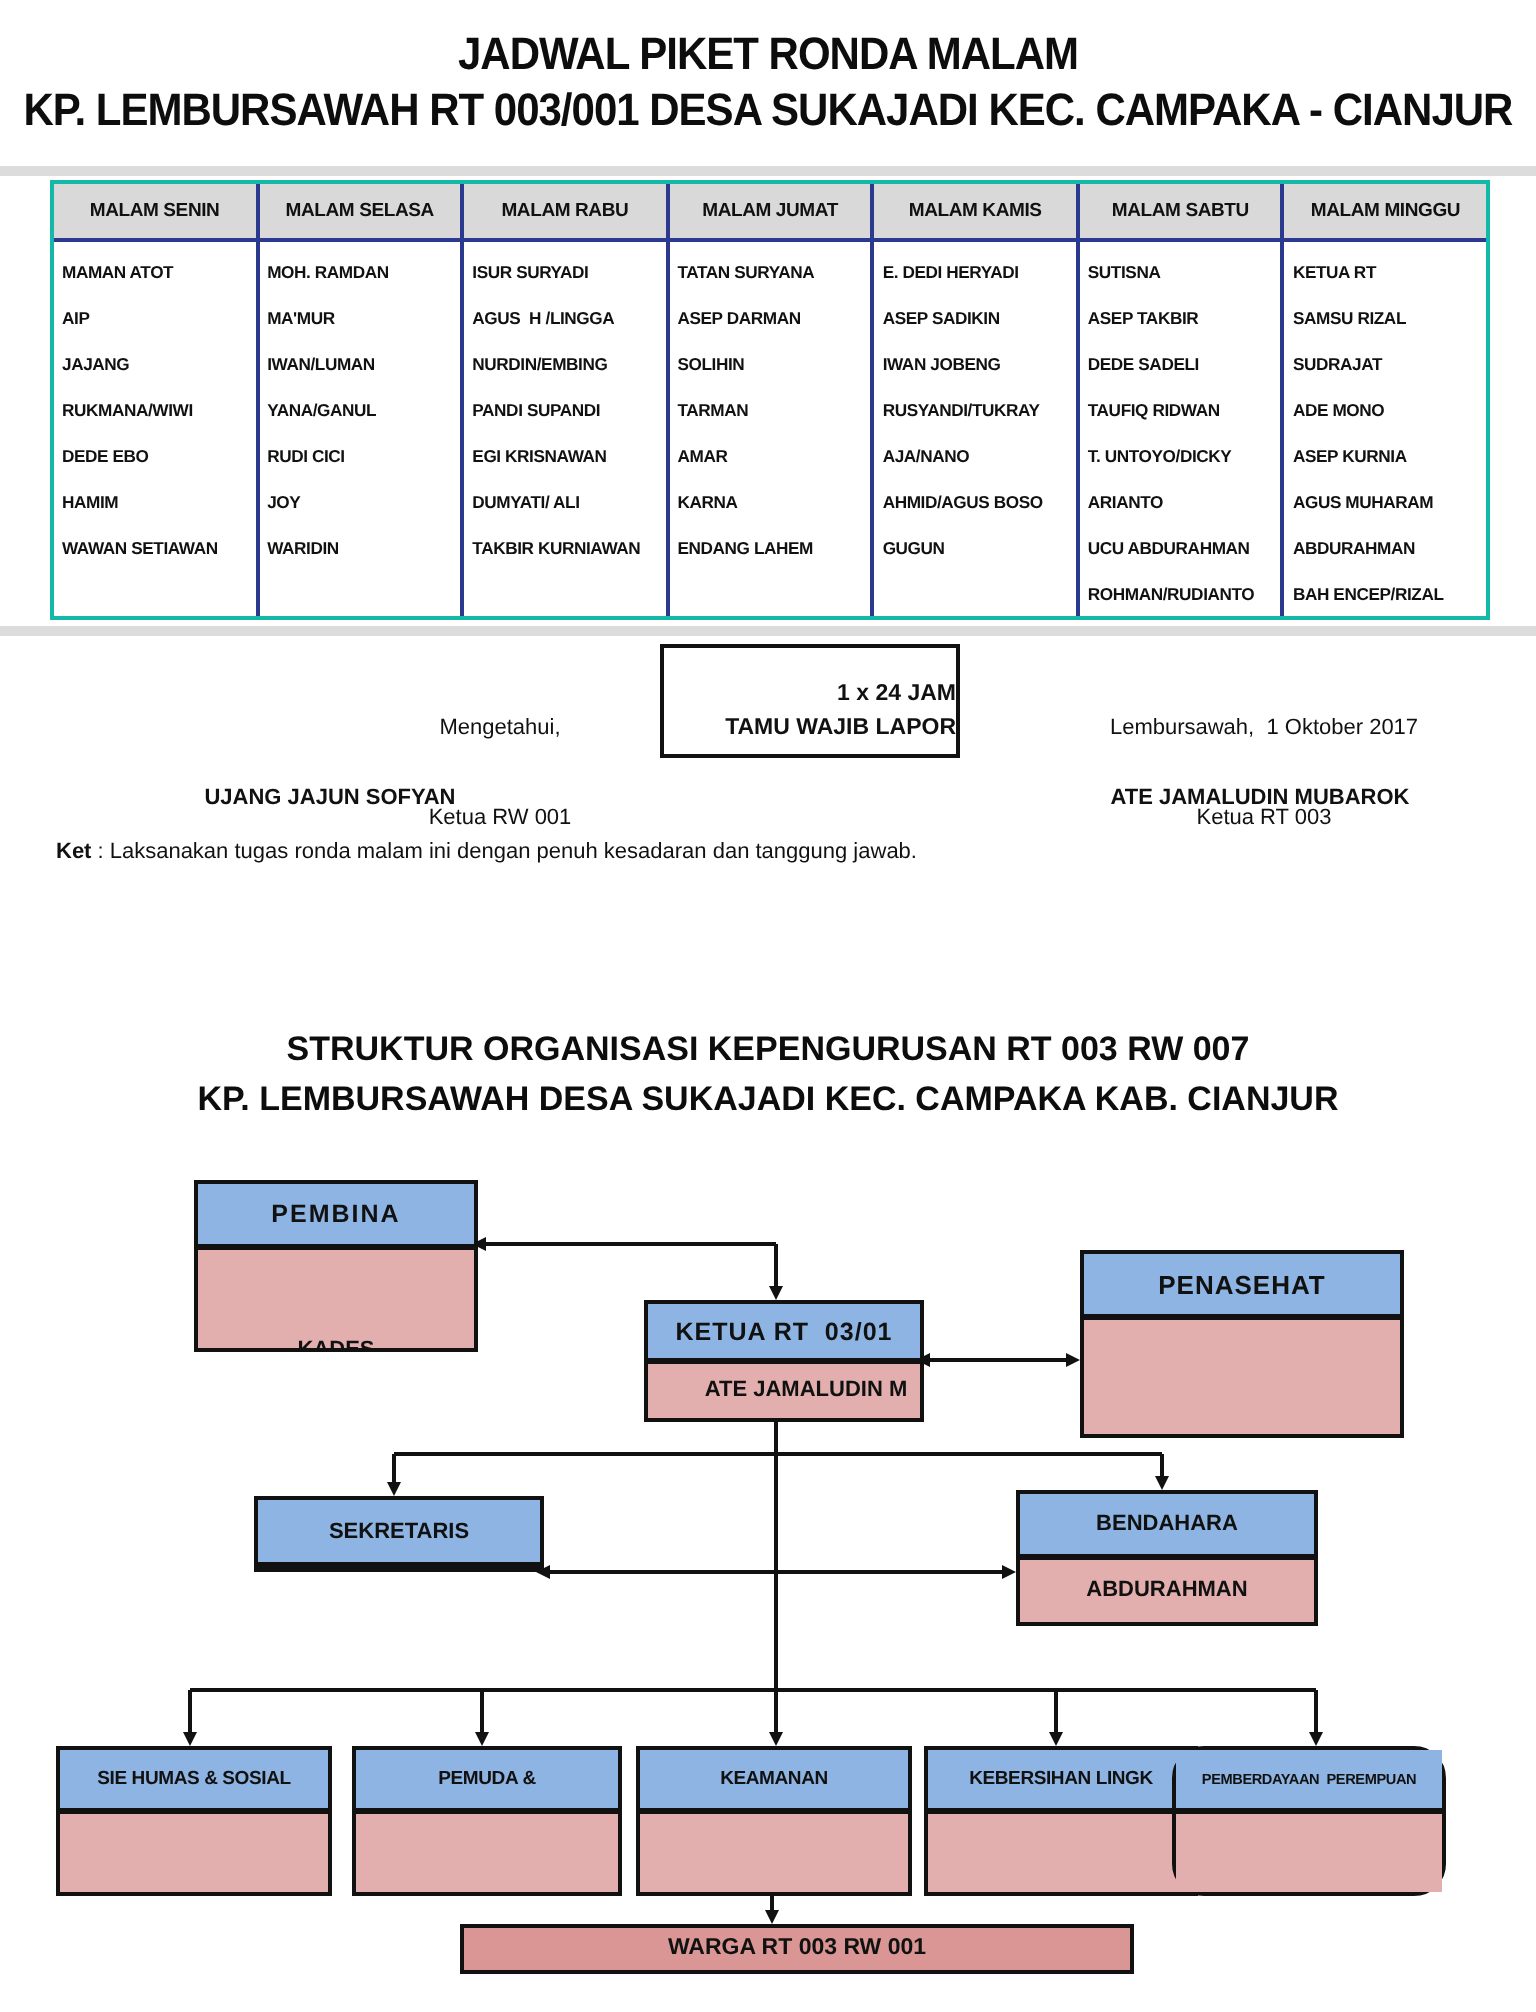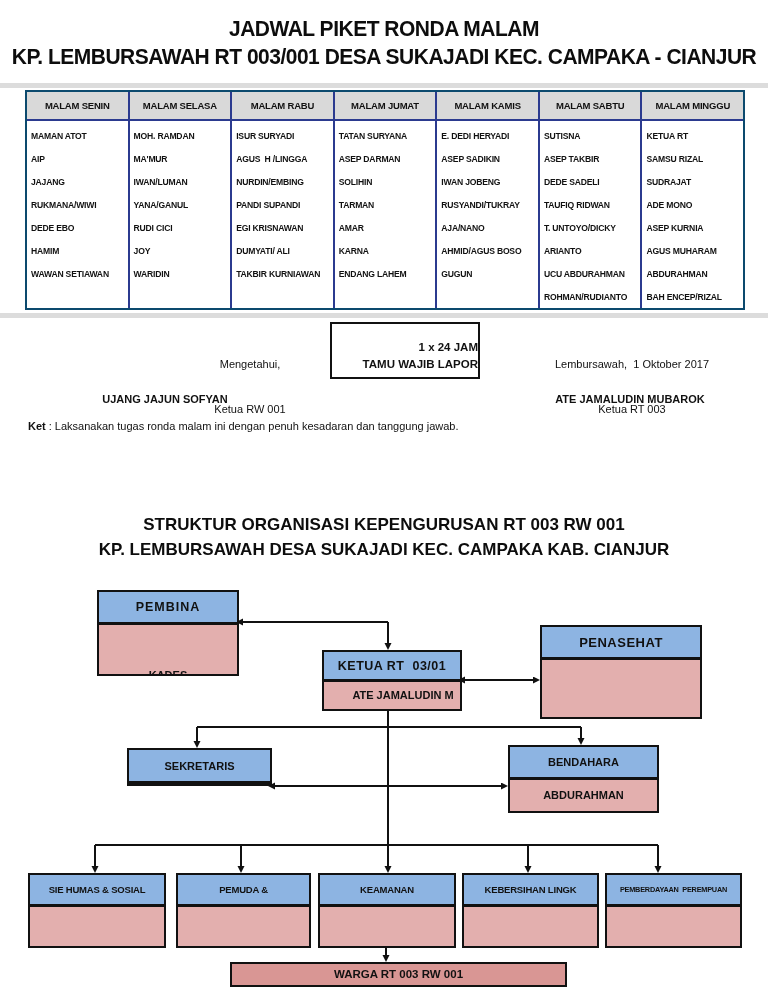--- a/index.html
+++ b/index.html
@@ -9,21 +9,21 @@
   
   .doc-title{position:absolute;top:16px;left:0;width:768px;text-align:center;font-weight:bold;color:#0d0d0d;}
   .doc-title .t1{font-size:21px;letter-spacing:-0.5px;transform:scaleY(1.08);}
   .doc-title .t2{font-size:21px;letter-spacing:-0.5px;margin-top:4px;transform:scaleY(1.08);}
 
   .strip{position:absolute;left:0;width:768px;height:5px;background:#dcdcdc;}
   .strip1{top:83px;} .strip2{top:313px;}
 
   
   .schedule{position:absolute;top:90px;left:25px;width:720px;height:220px;display:flex;
-            border:2px solid #0c4a6e;box-sizing:border-box;background:#fff;}
+            border:2px solid #14b8a6;box-sizing:border-box;background:#fff;}
   .col{flex:1;display:flex;flex-direction:column;border-left:2px solid #2b3a8f;min-width:0;}
   .col:first-of-type{border-left:none;}
   .col-h{height:27px;flex:0 0 27px;background:#d9d9d9;border-bottom:2px solid #2b3a8f;
          display:flex;align-items:center;justify-content:center;
          font-weight:bold;font-size:9.5px;letter-spacing:-0.2px;white-space:pre;}
   .col-b{flex:1;overflow:hidden;padding-top:10px;}
   .nm{height:23px;padding-left:4px;font-size:8.6px;font-weight:bold;letter-spacing:-0.2px;white-space:pre;}
 
   
   .sig{position:absolute;text-align:center;font-size:11px;line-height:15px;white-space:pre;}
@@ -67,21 +67,21 @@
   .bendahara .oh{height:30px;font-size:11px;}
   .bendahara .ob{height:31px;font-size:11px;line-height:31px;}
 
   .sections > div{position:absolute;top:293px;border:2.5px solid #111;}
   .sections .oh{height:29px;font-size:9.5px;letter-spacing:-0.2px;}
   .sections .ob{height:39px;font-size:11px;line-height:20px;padding-top:10px;box-sizing:border-box;}
   .sections > div:nth-of-type(1){left:28px;width:134px;}
   .sections > div:nth-of-type(2){left:176px;width:131px;}
   .sections > div:nth-of-type(3){left:318px;width:134px;}
   .sections > div:nth-of-type(4){left:462px;width:133px;}
-  .sections > div:nth-of-type(5){left:605px;width:133px;}
+  .sections > div:nth-of-type(5){left:586px;width:133px;border-radius:16px;}
   .sections > div:nth-of-type(5) .oh{font-size:7.3px;}
 
   .warga{position:absolute;left:230px;top:382px;width:333px;height:21px;background:#d99694;
          border:2.5px solid #111;text-align:center;font-weight:bold;font-size:11.5px;line-height:21px;}
 </style>
 </head>
 <body>
 
 <div class="page">
 
@@ -255,21 +255,21 @@
     <div>Lembursawah,  1 Oktober 2017</div>
     <div>Ketua RT 003</div>
   </div>
 
   <div class="sig-name name-left">UJANG JAJUN SOFYAN</div>
   <div class="sig-name name-right">ATE JAMALUDIN MUBAROK</div>
 
   <div class="note"><b>Ket</b><span>: Laksanakan tugas ronda malam ini dengan penuh kesadaran dan tanggung jawab.</span></div>
 
   <div class="org-title">
-    <div>STRUKTUR ORGANISASI KEPENGURUSAN RT 003 RW 001</div>
+    <div>STRUKTUR ORGANISASI KEPENGURUSAN RT 003 RW 007</div>
     <div>KP. LEMBURSAWAH DESA SUKAJADI KEC. CAMPAKA KAB. CIANJUR</div>
   </div>
 
   <div class="org">
 
     <svg width="768" height="426">
       <defs>
         <marker id="ah" markerWidth="8" markerHeight="8" refX="1" refY="3.5" orient="auto-start-reverse" markerUnits="userSpaceOnUse">
           <path d="M0,0 L7,3.5 L0,7 Z" fill="#111"></path>
         </marker>

